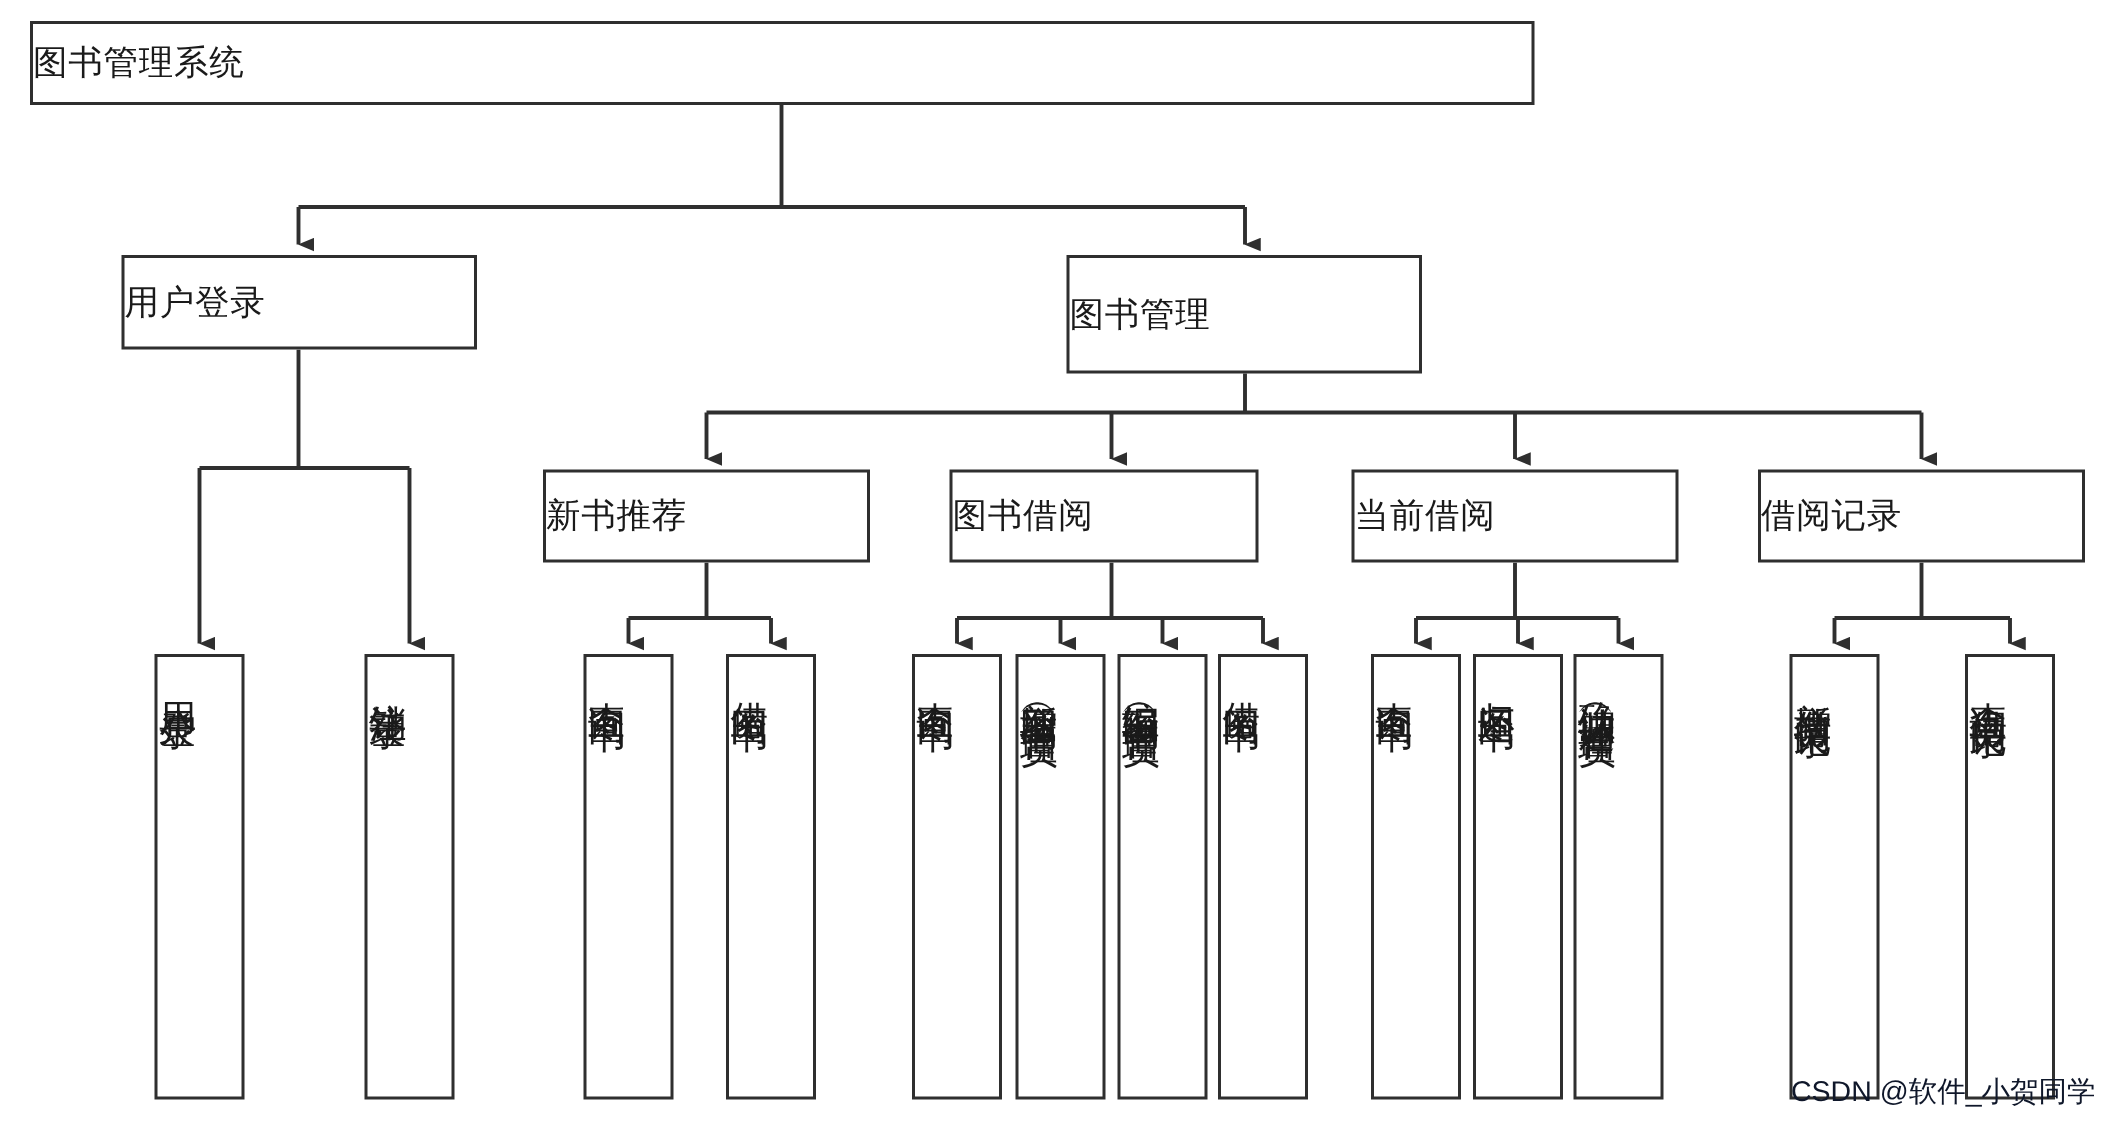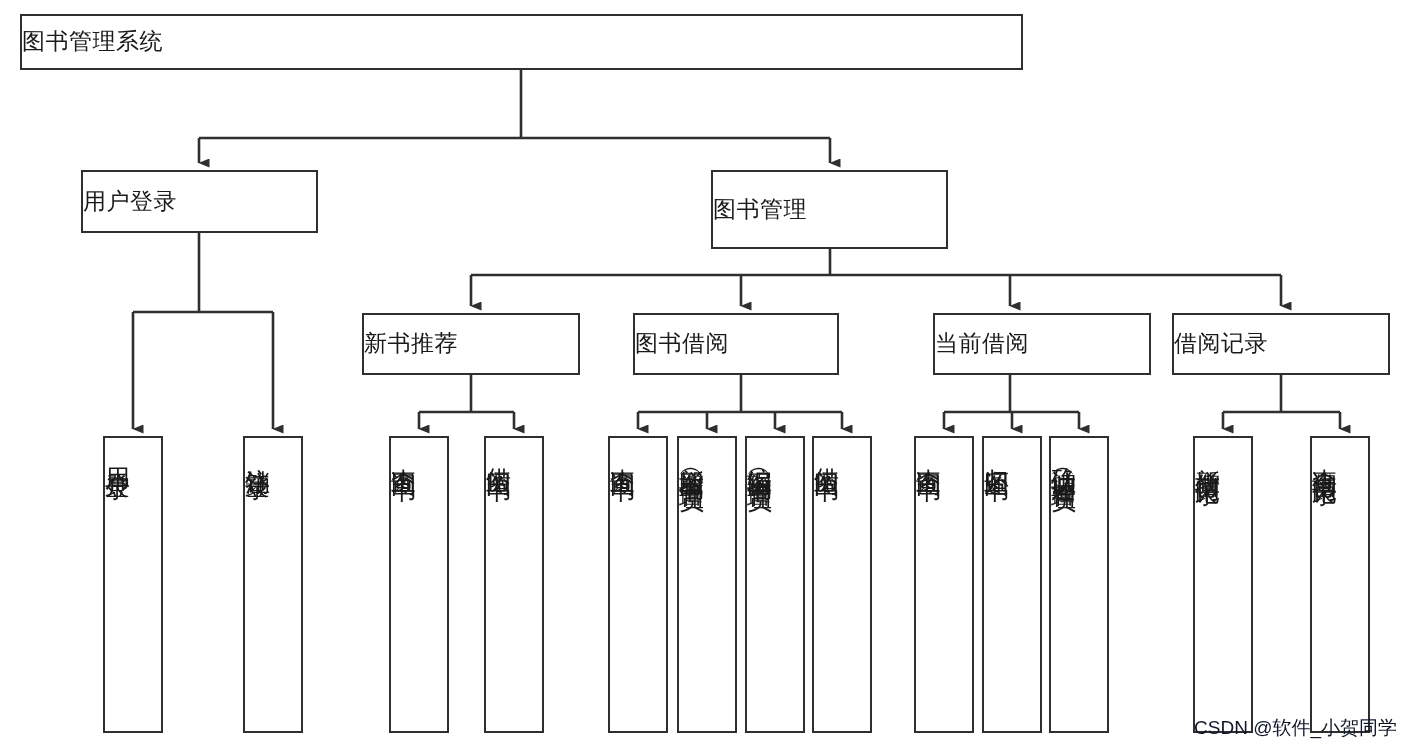--- a/index.html
+++ b/index.html
@@ -134,21 +134,21 @@
   </div>
 
   <div class="node horiz" style="left:362px; top:313px; width:218px; height:62px;">
     <span class="lbl">新书推荐</span>
   </div>
 
   <div class="node horiz" style="left:633px; top:313px; width:206px; height:62px;">
     <span class="lbl">图书借阅</span>
   </div>
 
-  <div class="node horiz" style="left:901px; top:313px; width:218px; height:62px;margin-left:32px;">
+  <div class="node horiz" style="left:901px; top:313px; width:218px; height:62px;">
     <span class="lbl">当前借阅</span>
   </div>
 
   <div class="node horiz" style="left:1172px; top:313px; width:218px; height:62px;">
     <span class="lbl">借阅记录</span>
   </div>
 
   <div class="node vert" style="left:103px; top:436px; width:60px; height:297px;">
     <span class="lbl">用户登录</span>
   </div>

